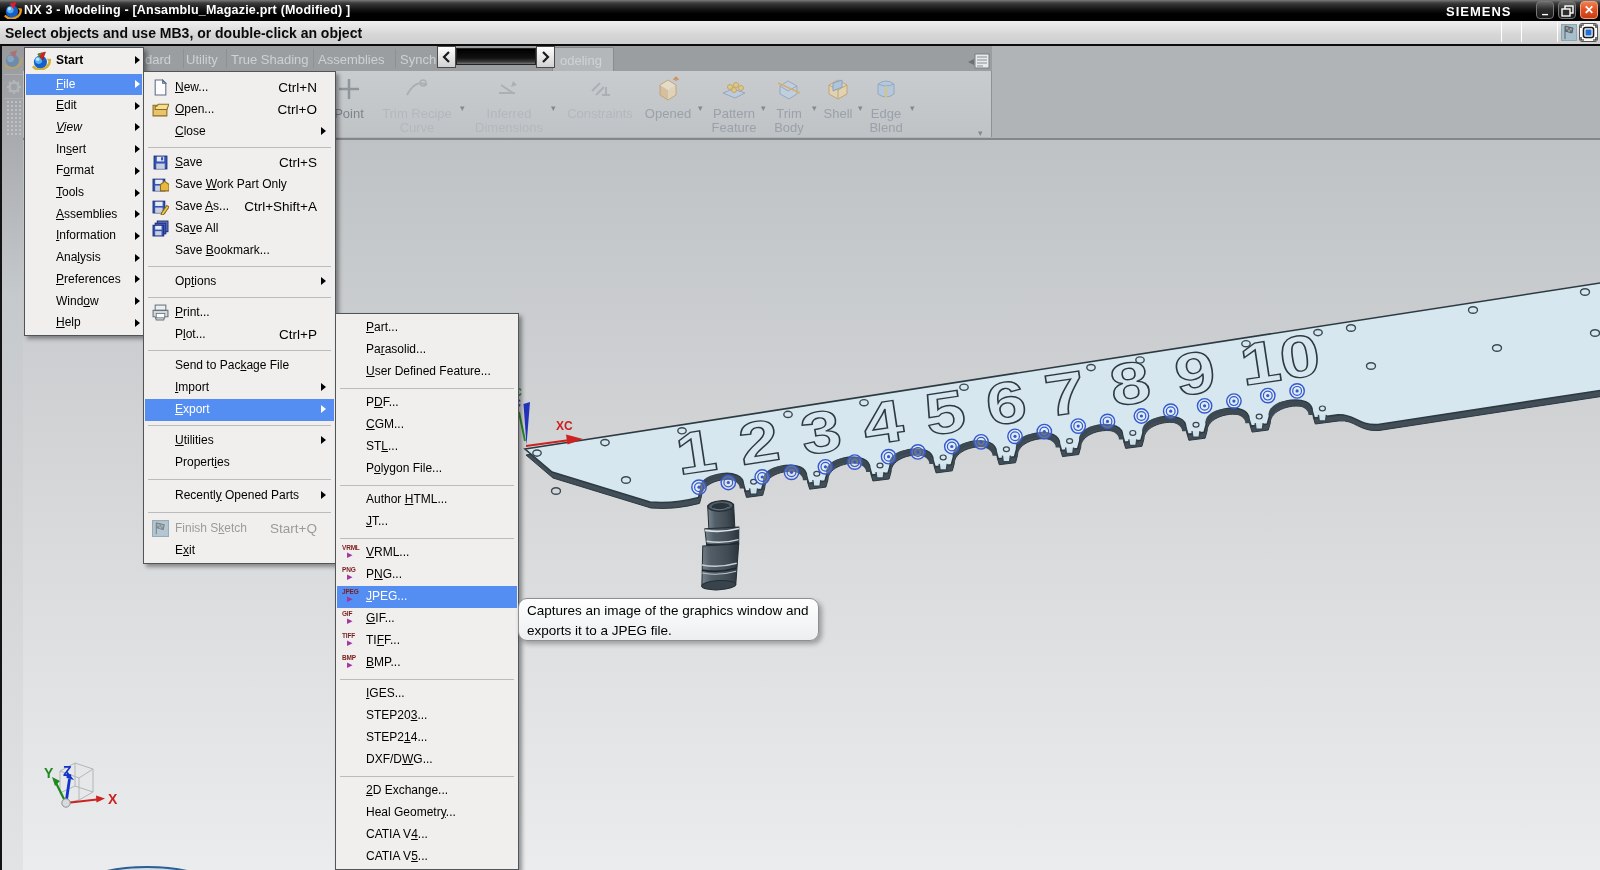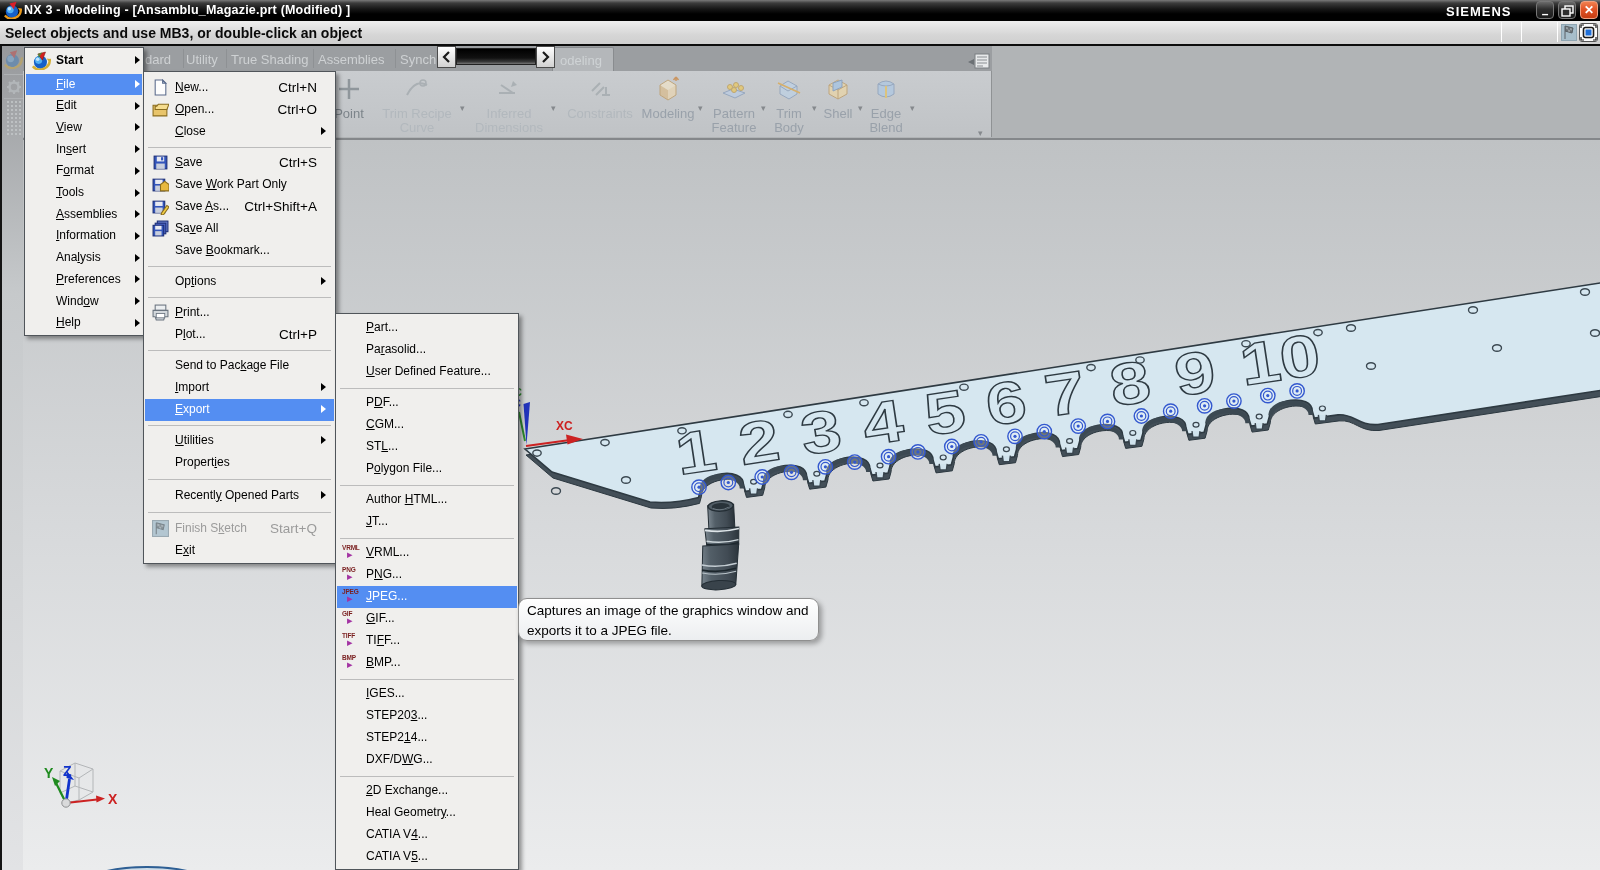--- a/index.html
+++ b/index.html
@@ -445,21 +445,21 @@
         <div class="tbtn" style="left:600px;">
           <div class="tbi"><svg width="28" height="28" viewBox="0 0 28 28">
               <g opacity="0.62">
                 <path d="M6 10 l8 -5 8 5 v10 l-8 5 -8 -5 z" fill="#f0d9ae"></path>
                 <path d="M6 10 l8 5 v10 l-8 -5 z" fill="#ddba82"></path>
                 <path d="M6 10 l8 -5 8 5 -8 5 z" fill="#f7e8c8"></path>
                 <path d="M6 10 l8 -5 8 5 v10 l-8 5 -8 -5 z" fill="none" stroke="#b98f4e" stroke-width="1"></path>
                 <path d="M22 6 v-4 m0 0 l-2.5 3 m2.5 -3 l2.5 3" stroke="#cc7722" stroke-width="1.5" fill="none"></path>
               </g>
             </svg></div>
-          <div class="tbl" style="color:#99a1aa;">Modeling</div>
+          <div class="tbl" style="color:#99a1aa;">Opened</div>
         </div>
         <div class="tarr" style="left:675px;">▾</div>
         <div class="tbtn" style="left:666px;">
           <div class="tbi"><svg width="28" height="28" viewBox="0 0 28 28">
               <g opacity="0.62">
                 <path d="M3 18 l10 -4 12 4 -10 5 z" fill="#b9cde8" stroke="#7a93b5" stroke-width="1"></path>
                 <circle cx="10" cy="12" r="2.5" fill="#f2c94c" stroke="#b8903a"></circle>
                 <circle cx="16" cy="10" r="2.5" fill="#f2c94c" stroke="#b8903a"></circle>
                 <circle cx="21" cy="13" r="2.5" fill="#f2c94c" stroke="#b8903a"></circle>
                 <circle cx="14" cy="15" r="2.5" fill="#f2c94c" stroke="#b8903a"></circle>
@@ -535,21 +535,21 @@
         <span class="marr" style="left:109px;"></span>
       </div>
       <div class="mi hl" style="top:25.5px;height:21.7px;">
         <span class="mtxt" style="left:30px;"><u>F</u>ile</span>
         <span class="marr" style="left:109px;"></span>
       </div>
       <div class="mi" style="top:47.2px;height:21.7px;padding-left:44px;">
         <span class="mtxt" style="left:30px;"><u>E</u>dit</span>
         <span class="marr" style="left:109px;"></span>
       </div>
-      <div class="mi" style="top:68.9px;height:21.7px;">
+      <div class="mi" style="top:68.9px;height:21.7px;font-style:italic;">
         <span class="mtxt" style="left:30px;"><u>V</u>iew</span>
         <span class="marr" style="left:109px;"></span>
       </div>
       <div class="mi" style="top:90.6px;height:21.7px;">
         <span class="mtxt" style="left:30px;">In<u>s</u>ert</span>
         <span class="marr" style="left:109px;"></span>
       </div>
       <div class="mi" style="top:112.3px;height:21.7px;">
         <span class="mtxt" style="left:30px;">F<u>o</u>rmat</span>
         <span class="marr" style="left:109px;"></span>

